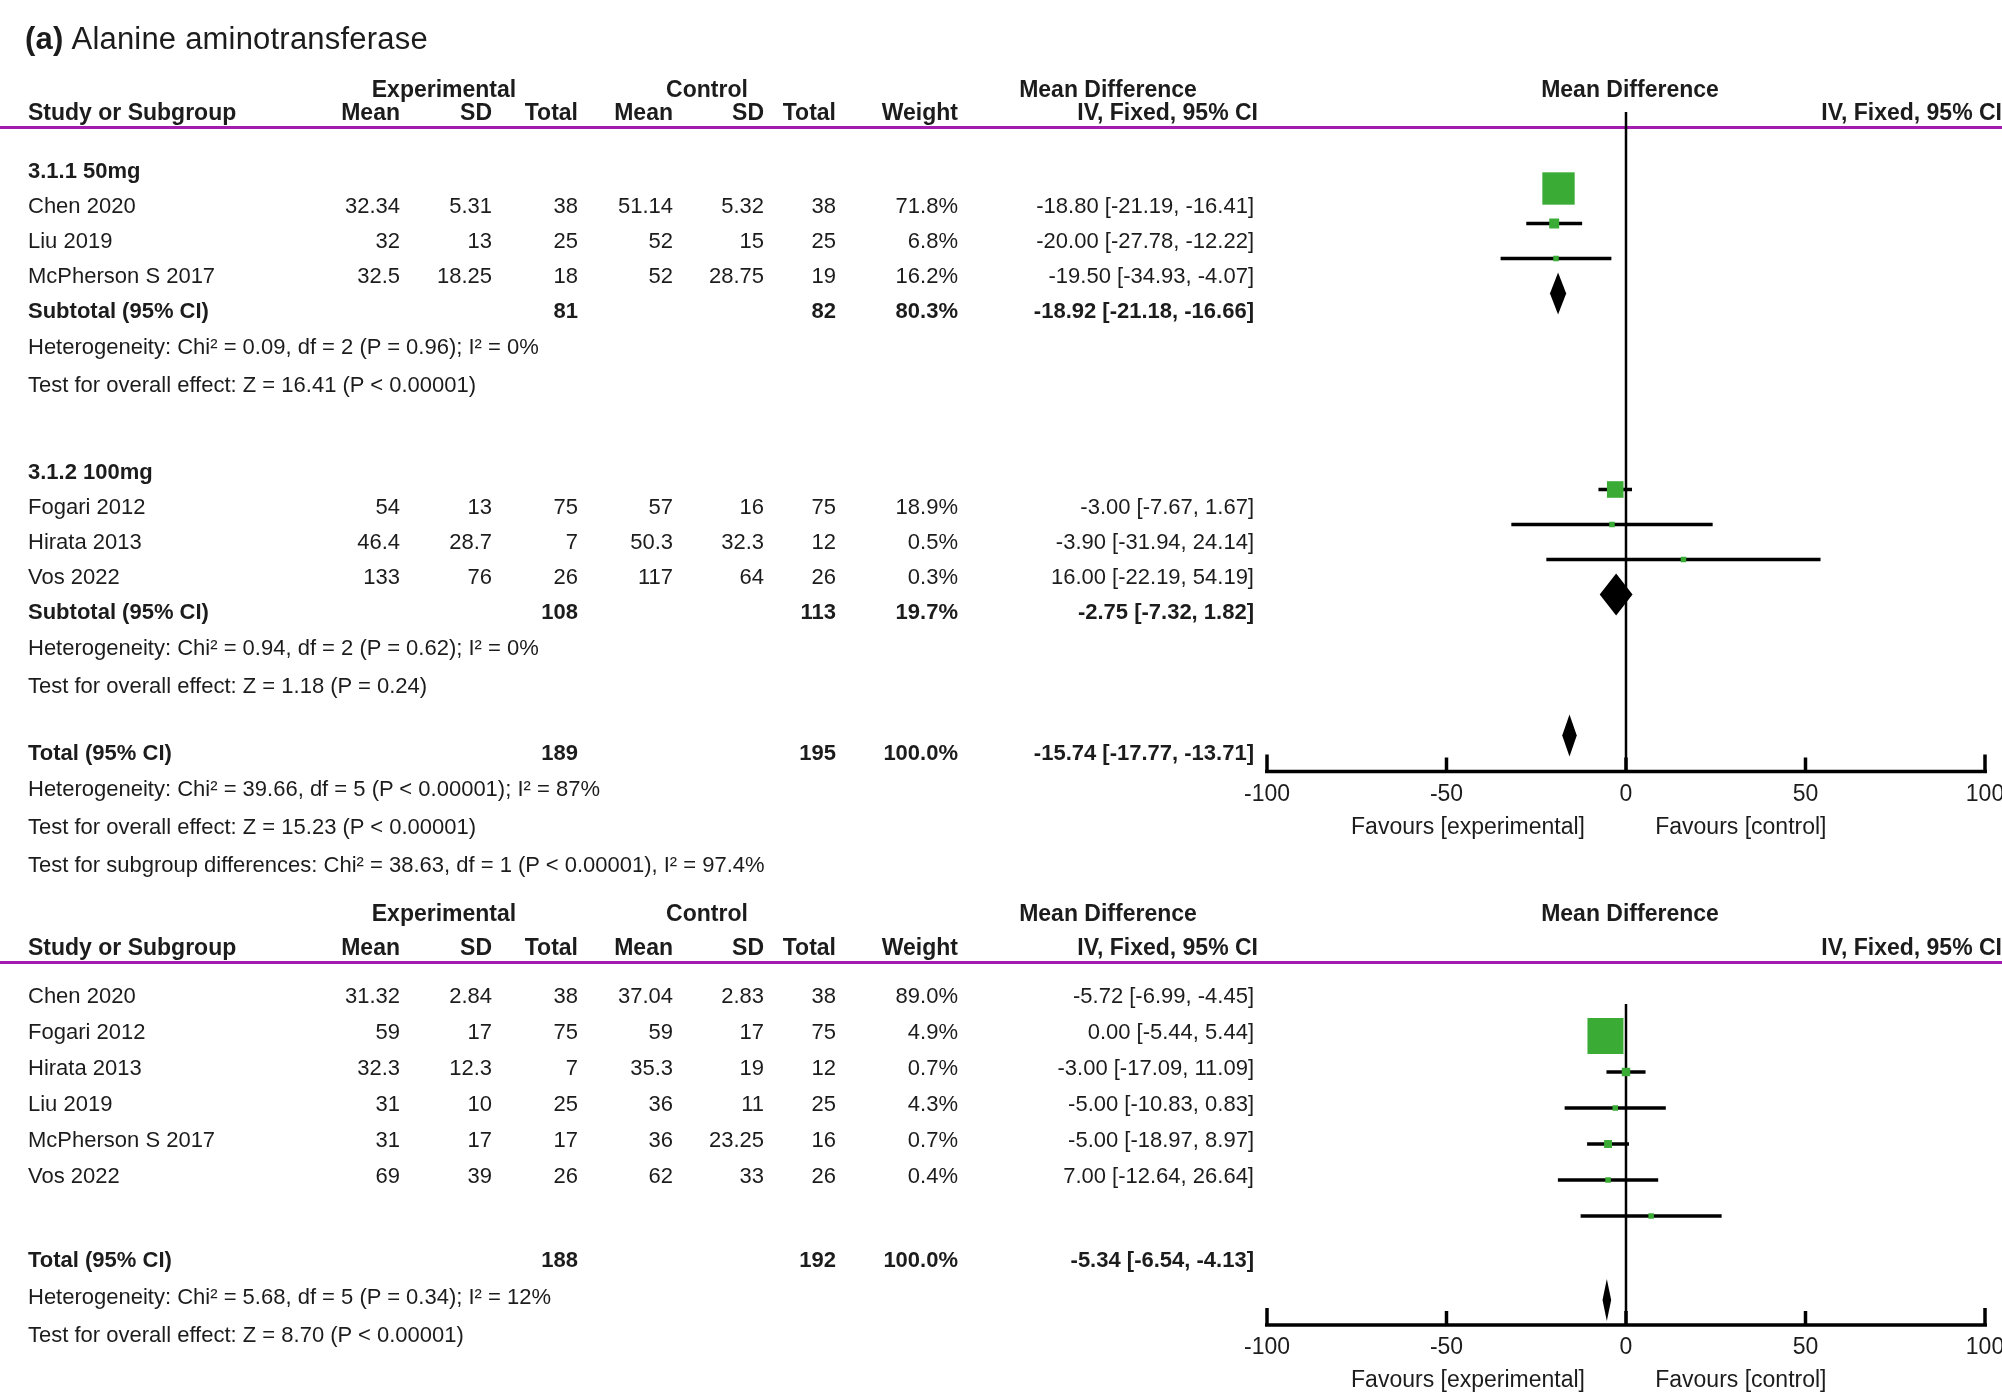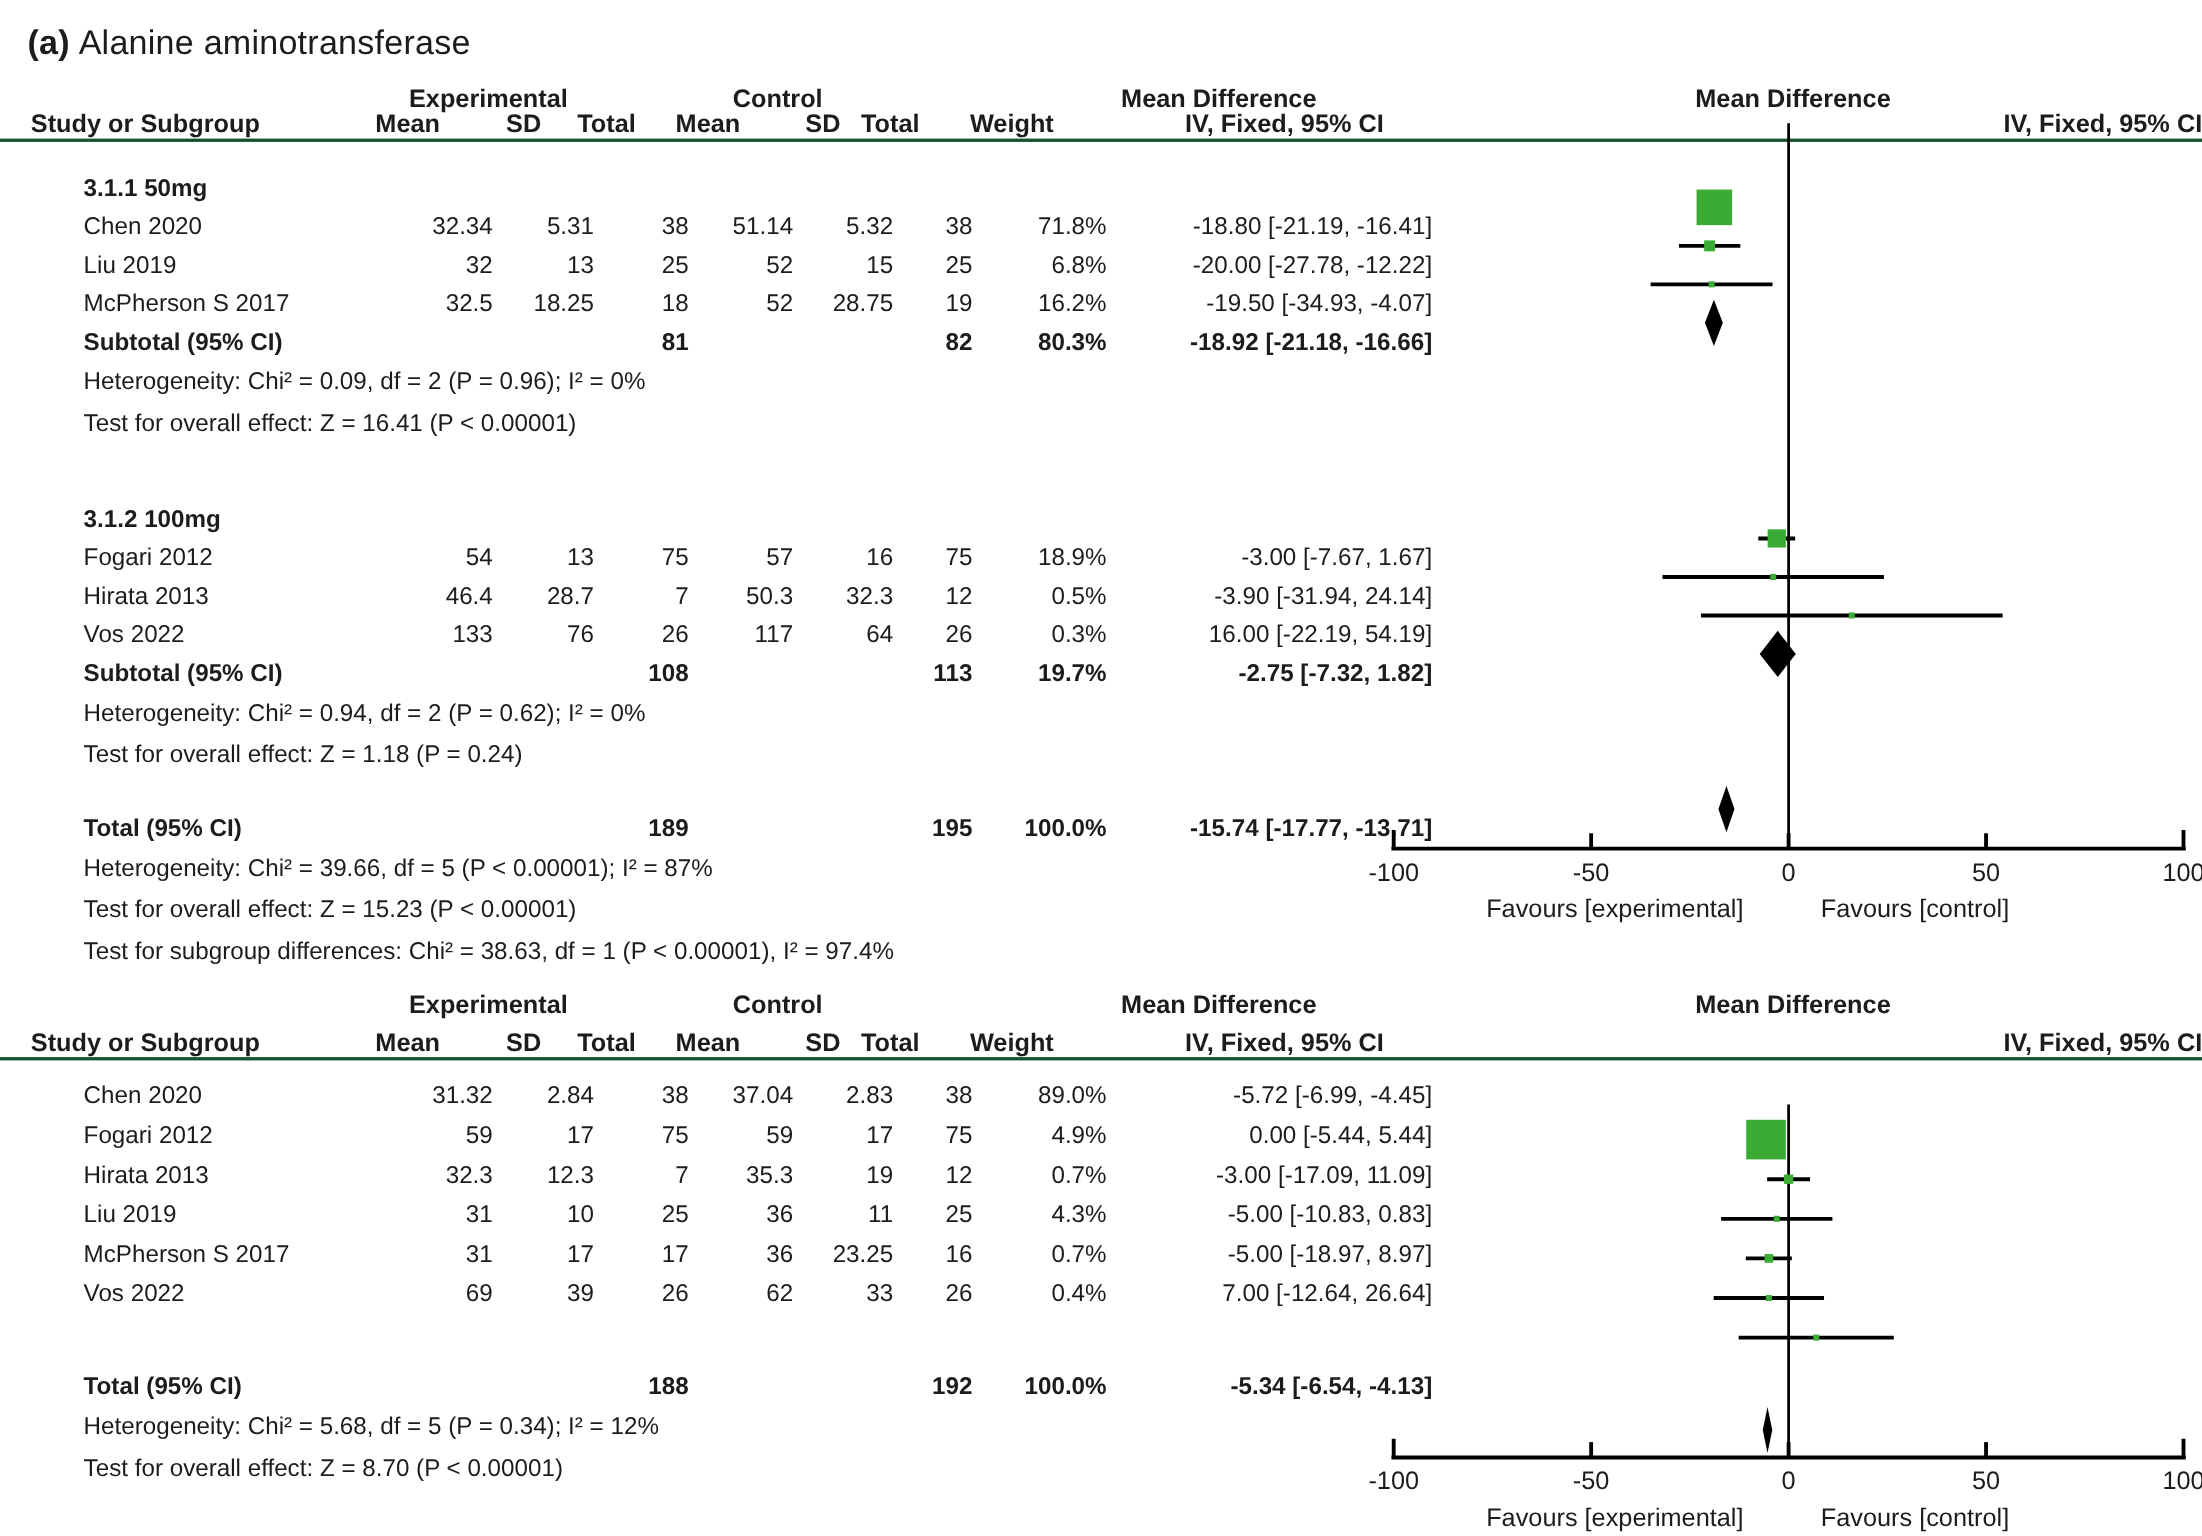--- a/index.html
+++ b/index.html
@@ -11,33 +11,33 @@
   .ptitle{margin:17px;padding:4px 0 0 8px;font-size:31px;font-weight:400;letter-spacing:.2px;}
   .panel-a .ptitle{height:38px;}
   .panel-b .ptitle{height:40px;box-sizing:border-box;}
   .plabel{font-weight:700;margin-right:8px;}
   .grid{display:grid;grid-template-columns:310px 90px 92px 86px 95px 91px 72px 122px 300px 744px;}
   .hdr1,.hdr2{font-weight:700;font-size:23px;align-items:end;}
   .panel-a .hdr1{height:22px;}
   .panel-a .hdr2{height:28px;}
   .panel-b .hdr1{height:34px;}
   .panel-b .hdr2{height:34px;}
-  .hdr2{border-bottom:3px solid #14532d;}
+  .hdr2{border-bottom:3px solid #a21caf;}
   .h-exp{grid-column:2/5;text-align:center;}
   .h-ctl{grid-column:5/8;text-align:center;}
   .h-md1{grid-column:9;text-align:center;}
   .h-md2{grid-column:10;text-align:center;}
   .c-study{grid-column:1;text-align:left;padding-left:28px;white-space:nowrap;}
   .c-n{text-align:right;white-space:nowrap;}
   .c-ci{text-align:right;padding-right:4px;white-space:nowrap;}
   .hdr2 .c-ci,.hdr2 .c-ciplot{text-align:right;padding-right:0;}
   .rows{font-size:22px;}
   .panel-a .rows{padding-top:24px;}
   .panel-b .rows{padding-top:14px;}
-  .row{align-items:center;margin-left:48px;}
+  .row{align-items:center;}
   .r-std{height:35px;}
   .panel-b .r-std{height:36px;}
   .r-note{height:38px;}
   .bold{font-weight:700;}
   .note{grid-column:1/10;padding-left:28px;white-space:nowrap;}
   .plot{position:absolute;left:1258px;top:0;overflow:visible;}
   svg text{font-family:"Liberation Sans","DejaVu Sans",sans-serif;}
 </style>
 </head>
 <body>

